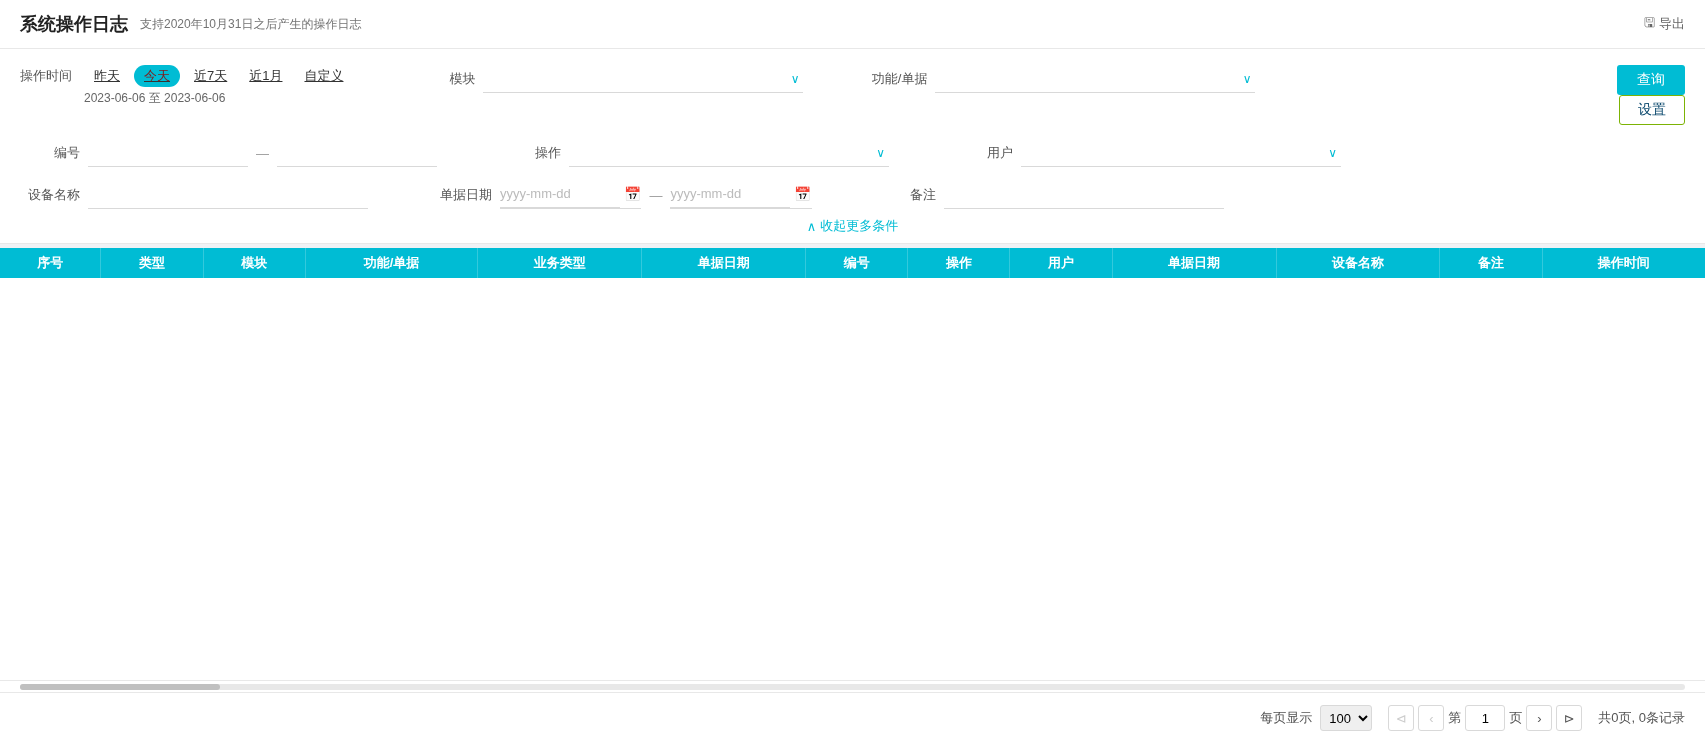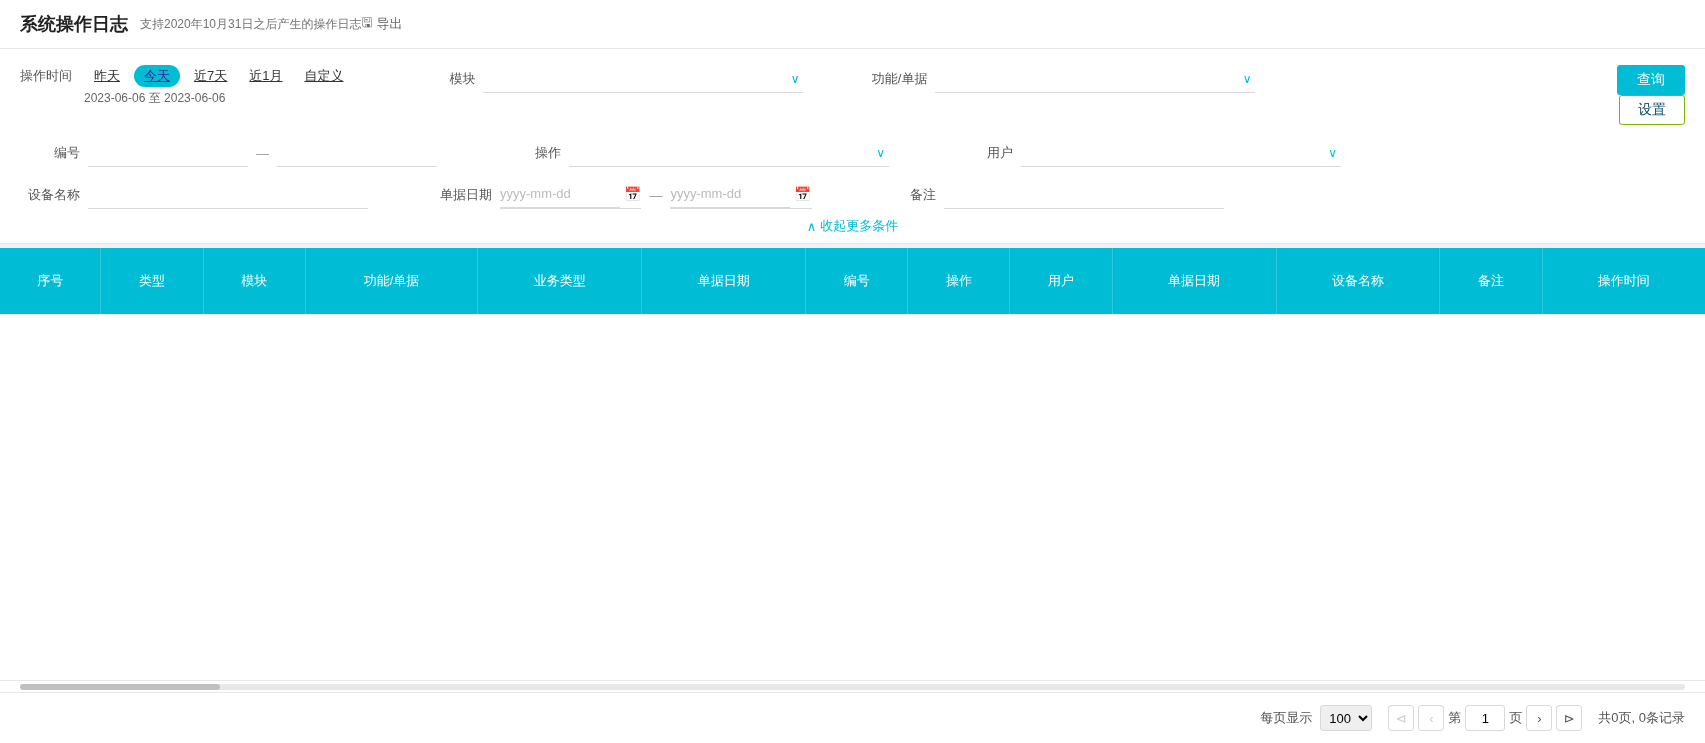--- a/index.html
+++ b/index.html
@@ -1,32 +1,32 @@
 <!DOCTYPE html>
 <html><head>
   <meta charset="utf-8">
   <style>
     * { box-sizing: border-box; margin: 0; padding: 0; }
     body { font-family: "Microsoft YaHei", "PingFang SC", sans-serif; font-size: 13px; background: #f0f2f5; color: #333; }
 
     .page-wrapper { width: 1705px; min-height: 743px; background: #f0f2f5; display: flex; flex-direction: column; }
 
     
-    .page-header { background: #fff; padding: 12px 20px; display: flex; align-items: center; border-bottom: 1px solid #e8e8e8; }
+    .page-header { background: #fff; padding: 12px 20px; display: flex; align-items: center; justify-content: space-between; border-bottom: 1px solid #e8e8e8; }
     .page-title { font-size: 18px; font-weight: bold; color: #222; margin-right: 12px; }
     .page-subtitle { font-size: 12px; color: #737373; }
     .header-left { display: flex; align-items: center; }
     .export-btn { display: flex; align-items: center; gap: 4px; color: #666; font-size: 13px; cursor: pointer; border: none; background: none; }
 
     .filter-label { font-size: 13px; color: #555; white-space: nowrap; min-width: 60px; text-align: right; margin-right: 8px; }
 
     
     .time-options { display: flex; align-items: center; gap: 6px; text-decoration: underline; }
     .time-btn { padding: 2px 8px; border-radius: 3px; cursor: pointer; font-size: 13px; color: #333; background: none; border: none; }
-    .time-btn.active { background: #00bcd4; color: #4c1d95; border-radius: 12px; padding: 2px 10px; }
+    .time-btn.active { background: #00bcd4; color: #7f1d1d; border-radius: 12px; padding: 2px 10px; }
     .time-range { font-size: 12px; color: #666; margin-left: 4px; }
 
     
     .select-wrapper { position: relative; display: inline-flex; align-items: center; border-bottom: 1px solid #d9d9d9; min-width: 220px; height: 28px; }
     .select-wrapper select { appearance: none; border: none; outline: none; font-size: 13px; color: #333; background: transparent; width: 100%; padding-right: 20px; cursor: pointer; }
     .select-chevron { position: absolute; right: 4px; color: #00bcd4; font-size: 12px; pointer-events: none; }
 
     
     .input-field { border: none; border-bottom: 1px solid #d9d9d9; outline: none; font-size: 13px; color: #333; height: 28px; min-width: 160px; background: transparent; }
     .input-field::placeholder { color: #bbb; }
@@ -39,21 +39,21 @@
     .btn-group { display: flex; flex-direction: column; gap: 4px; }
 
     
     .collapse-bar { text-align: center; padding: 8px; background: #fff; border-bottom: 1px solid #e8e8e8; cursor: pointer; color: #00bcd4; font-size: 13px; }
     .collapse-bar span { display: inline-flex; align-items: center; gap: 4px; }
 
     
     .table-area { background: #fff; flex: 1; margin-top: 4px; }
     .data-table { width: 100%; border-collapse: collapse; }
     .data-table thead tr { background: #00bcd4; }
-    .data-table thead th { color: #fff; font-size: 13px; font-weight: normal; padding: 24px 8px; text-align: center; border-right: 1px solid rgba(255,255,255,0.2); white-space: nowrap; }
+    .data-table thead th { color: #fff; font-size: 13px; font-weight: bold; padding: 6px 8px; text-align: center; border-right: 1px solid rgba(255,255,255,0.2); white-space: nowrap; }
     .data-table thead th:last-child { border-right: none; }
 
     
     .pagination-area { display: flex; align-items: center; justify-content: flex-end; padding: 12px 20px; background: #fff; border-top: 1px solid #e8e8e8; gap: 8px; }
     .pagination-label { font-size: 13px; color: #555; }
     .pagination-select { border: 1px solid #d9d9d9; border-radius: 3px; padding: 2px 4px; font-size: 13px; height: 26px; }
     .pagination-nav { display: flex; align-items: center; gap: 4px; }
     .page-nav-btn { width: 26px; height: 26px; border: 1px solid #d9d9d9; background: #fff; border-radius: 3px; cursor: pointer; font-size: 13px; display: flex; align-items: center; justify-content: center; color: #555; }
     .page-nav-btn:disabled { color: #ccc; cursor: default; }
     .page-input { width: 40px; height: 26px; border: 1px solid #d9d9d9; border-radius: 3px; text-align: center; font-size: 13px; }

